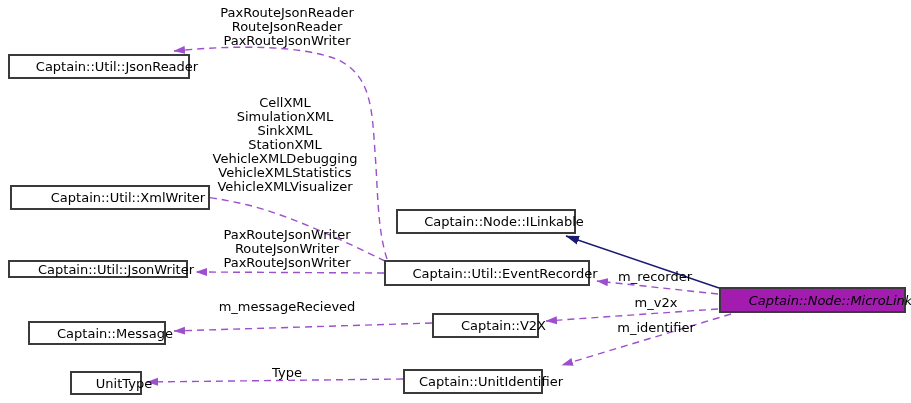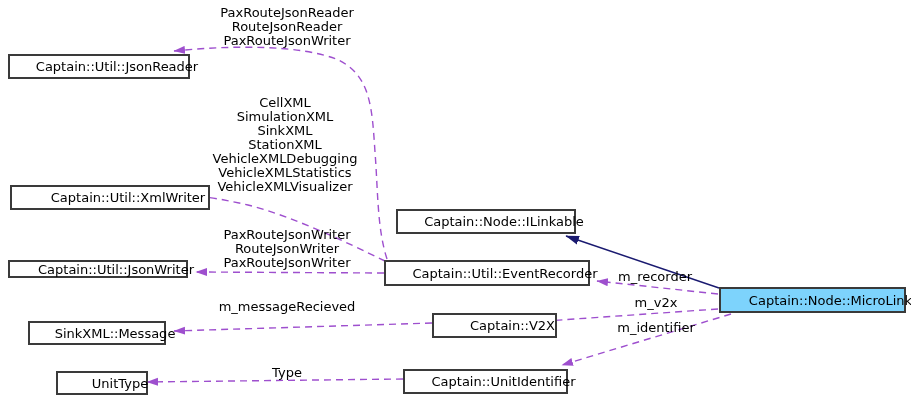--- a/index.html
+++ b/index.html
@@ -10,21 +10,21 @@
   }
   svg.edge-layer{position:absolute;left:0;top:0;pointer-events:none;}
   .edge-usage{fill:none;stroke:#9e4fce;stroke-width:1.4;stroke-dasharray:7 5;}
   .edge-inherit{fill:none;stroke:#1a1a70;stroke-width:1.5;}
   .node{
     position:absolute;box-sizing:border-box;
     border:2px solid #3a3a3a;background:#ffffff;
     display:flex;align-items:center;justify-content:center;
     font-size:13px;white-space:nowrap;cursor:pointer;padding-left:36px;
   }
-  .node.focus{background:#7dd3fc;cursor:default;}
+  .node.focus{background:#a21caf;cursor:default;font-style:italic;}
   .elabel{
     position:absolute;font-size:13px;line-height:14px;text-align:center;
     transform:translateX(-50%);white-space:nowrap;
   }
   .elabel div{white-space:nowrap;}
 </style>
 </head>
 <body>
 
 <div class="canvas">
@@ -57,31 +57,31 @@
 
     <path class="edge-inherit" marker-end="url(#arrow-navy)" d="M 719 288 L 566 236"></path>
   </svg>
 
   <div class="node" style="left:8px;top:54px;width:182px;height:25px">Captain::Util::JsonReader</div>
 
   <div class="node" style="left:10px;top:185px;width:200px;height:25px">Captain::Util::XmlWriter</div>
 
   <div class="node" style="left:8px;top:260px;width:180px;height:18px">Captain::Util::JsonWriter</div>
 
-  <div class="node" style="left:28px;top:321px;width:138px;height:24px">SinkXML::Message</div>
+  <div class="node" style="left:28px;top:321px;width:138px;height:24px">Captain::Message</div>
 
-  <div class="node" style="left:56px;top:371px;width:92px;height:24px">UnitType</div>
+  <div class="node" style="left:70px;top:371px;width:72px;height:24px">UnitType</div>
 
   <div class="node" style="left:396px;top:209px;width:180px;height:25px">Captain::Node::ILinkable</div>
 
   <div class="node" style="left:384px;top:260px;width:206px;height:26px">Captain::Util::EventRecorder</div>
 
-  <div class="node" style="left:432px;top:313px;width:125px;height:25px">Captain::V2X</div>
+  <div class="node" style="left:432px;top:313px;width:107px;height:25px">Captain::V2X</div>
 
-  <div class="node" style="left:403px;top:369px;width:165px;height:25px">Captain::UnitIdentifier</div>
+  <div class="node" style="left:403px;top:369px;width:140px;height:25px">Captain::UnitIdentifier</div>
 
   <div class="node focus" style="left:719px;top:287px;width:187px;height:26px">Captain::Node::MicroLink</div>
 
   <div class="elabel" style="left:287px;top:6px">
     <div>PaxRouteJsonReader</div>
     <div>RouteJsonReader</div>
     <div>PaxRouteJsonWriter</div>
   </div>
 
   <div class="elabel" style="left:285px;top:96px">

